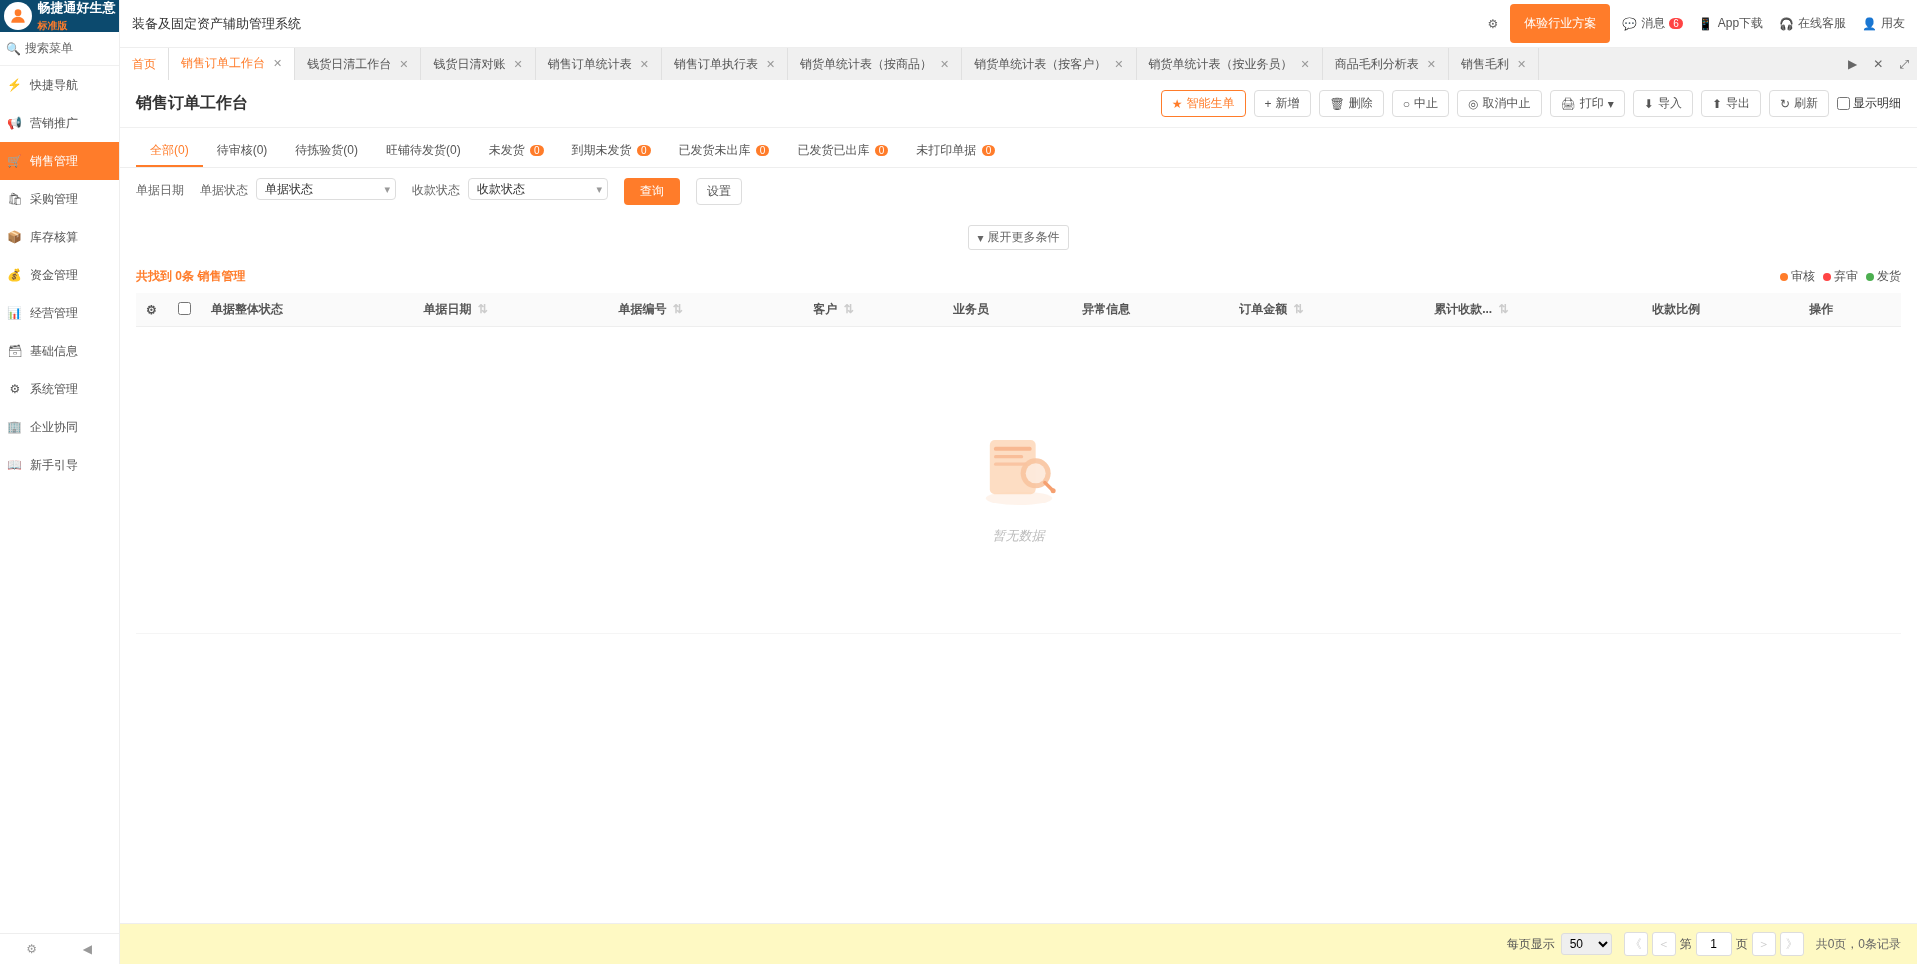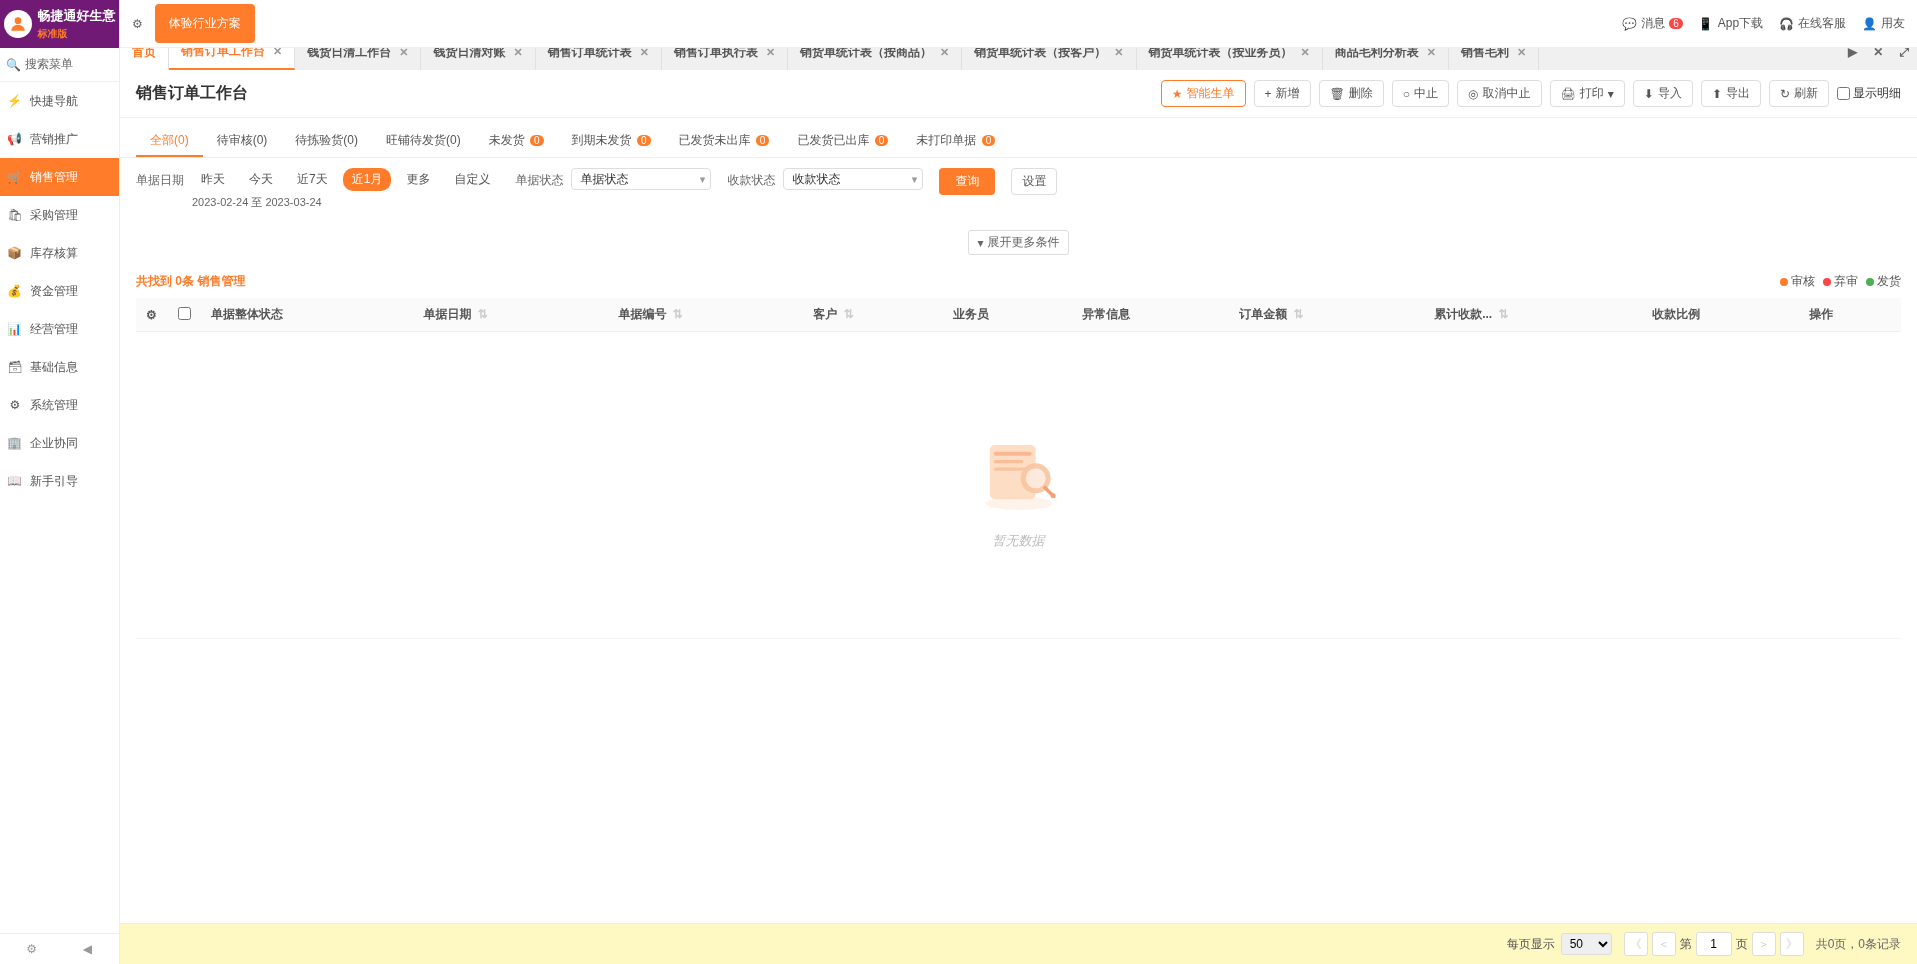--- a/index.html
+++ b/index.html
@@ -1,20 +1,20 @@
 <!DOCTYPE html>
 <html><head>
   <meta charset="utf-8">
   <style>
     * { margin: 0; padding: 0; box-sizing: border-box; }
     body { font-family: 'Microsoft YaHei', Arial, sans-serif; font-size: 12px; color: #333; background: #f5f5f5; display: flex; height: 964px; overflow: hidden; }
 
     
     .sidebar { width: 120px; background: #fff; display: flex; flex-direction: column; height: 100%; border-right: 1px solid #eee; flex-shrink: 0; }
-    .sidebar-logo { background: #701a75; height: 48px; display: flex; align-items: center; justify-content: center; gap: 6px; color: #fff; font-size: 13px; font-weight: bold; }
+    .sidebar-logo { background: #0c4a6e; height: 32px; display: flex; align-items: center; justify-content: center; gap: 6px; color: #fff; font-size: 13px; font-weight: bold; }
     .sidebar-logo-icon { width: 28px; height: 28px; background: #fff; border-radius: 50%; display: flex; align-items: center; justify-content: center; }
     .sidebar-logo-icon svg { width: 20px; height: 20px; }
     .sidebar-badge { font-size: 10px; color: #ff7c2a; margin-top: 2px; }
     .sidebar-search { padding: 8px 6px; display: flex; align-items: center; gap: 4px; cursor: pointer; color: #666; border-bottom: 1px solid #f0f0f0; }
     .sidebar-nav-item { padding: 10px 6px; display: flex; align-items: center; gap: 6px; cursor: pointer; color: #555; font-size: 12px; }
     .sidebar-nav-item.active { background: #ff7c2a; color: #fff; }
     .sidebar-nav-item .nav-icon { width: 18px; height: 18px; display: flex; align-items: center; justify-content: center; flex-shrink: 0; }
     .sidebar-bottom { margin-top: auto; padding: 8px; display: flex; gap: 8px; border-top: 1px solid #eee; }
     .sidebar-bottom-btn { flex: 1; display: flex; align-items: center; justify-content: center; cursor: pointer; color: #999; }
 
@@ -24,21 +24,21 @@
     
     .topbar { height: 48px; background: #fff; border-bottom: 1px solid #eee; display: flex; align-items: center; padding: 0 12px; gap: 12px; flex-shrink: 0; }
     .topbar-title { font-size: 13px; color: #333; flex: 1; }
     .topbar-settings { display: flex; align-items: center; gap: 4px; color: #666; cursor: pointer; }
     .topbar-exp-btn { background: #ff7c2a; color: #fff; border: none; border-radius: 4px; padding: 11px 14px; font-size: 12px; cursor: pointer; }
     .topbar-right { display: flex; align-items: center; gap: 16px; margin-left: auto; }
     .topbar-right-item { display: flex; align-items: center; gap: 4px; color: #555; font-size: 12px; cursor: pointer; }
     .badge-red { background: #f44; color: #fff; border-radius: 8px; padding: 0 4px; font-size: 10px; }
 
     
-    .tabbar { height: 22px; background: #f0f0f0; display: flex; align-items: flex-end; overflow: hidden; flex-shrink: 0; font-weight: bold; }
+    .tabbar { height: 32px; background: #f0f0f0; display: flex; align-items: center; overflow: hidden; flex-shrink: 0; }
     .tab-item { height: 36px; display: flex; align-items: center; padding: 0 12px; gap: 6px; font-size: 12px; cursor: pointer; white-space: nowrap; border-right: 1px solid #e0e0e0; color: #555; background: #f0f0f0; }
     .tab-item.active { background: #fff; color: #ff7c2a; border-bottom: 2px solid #ff7c2a; }
     .tab-item .tab-close { color: #999; font-size: 11px; margin-left: 2px; }
     .tab-home { background: #fff; color: #ff7c2a; }
     .tabbar-controls { display: flex; align-items: center; margin-left: auto; }
     .tabbar-ctrl-btn { padding: 0 8px; height: 36px; display: flex; align-items: center; cursor: pointer; color: #666; }
 
     
     .content { flex: 1; overflow: hidden; display: flex; flex-direction: column; background: #fff; margin: 0; }
 
@@ -172,20 +172,21 @@
 
   <div class="sidebar-bottom">
     <div class="sidebar-bottom-btn">⚙</div>
     <div class="sidebar-bottom-btn">◀</div>
   </div>
 </div>
 
 <div class="main">
 
   <div class="topbar">
+    <span class="topbar-title">装备及固定资产辅助管理系统</span>
     <div class="topbar-settings">
       <span>⚙</span>
     </div>
     <button class="topbar-exp-btn">体验行业方案</button>
     <div class="topbar-right">
       <div class="topbar-right-item">
         <span>💬</span>
         <span>消息</span>
         <span class="badge-red">6</span>
       </div>
@@ -335,31 +336,20 @@
       </div>
       <div class="subtab">
         <span>未打印单据</span>
         <span class="badge-orange">0</span>
       </div>
     </div>
 
     <div class="filter-row">
       <div class="filter-group">
         <span class="filter-label">单据日期</span>
-        <div class="filter-date-opts">
-          <div class="filter-date-row">
-            <span class="filter-date-btn">昨天</span>
-            <span class="filter-date-btn">今天</span>
-            <span class="filter-date-btn">近7天</span>
-            <span class="filter-date-btn active">近1月</span>
-            <span class="filter-date-btn">更多</span>
-            <span class="filter-date-btn">自定义</span>
-          </div>
-          <div class="filter-date-range">2023-02-24 至 2023-03-24</div>
-        </div>
       </div>
 
       <div class="filter-group">
         <span class="filter-label">单据状态</span>
         <div class="select-wrapper">
           <select class="filter-select">
             <option>单据状态</option>
           </select>
         </div>
       </div>

